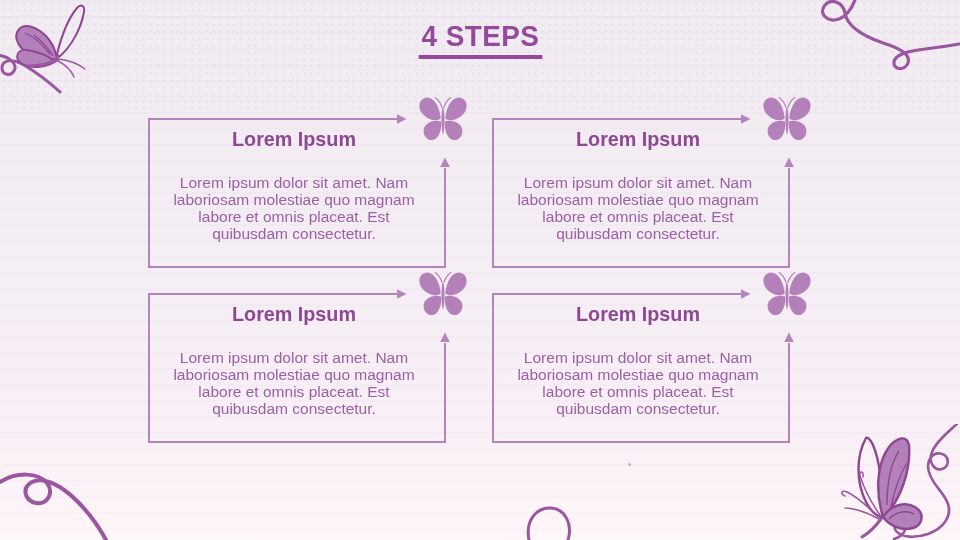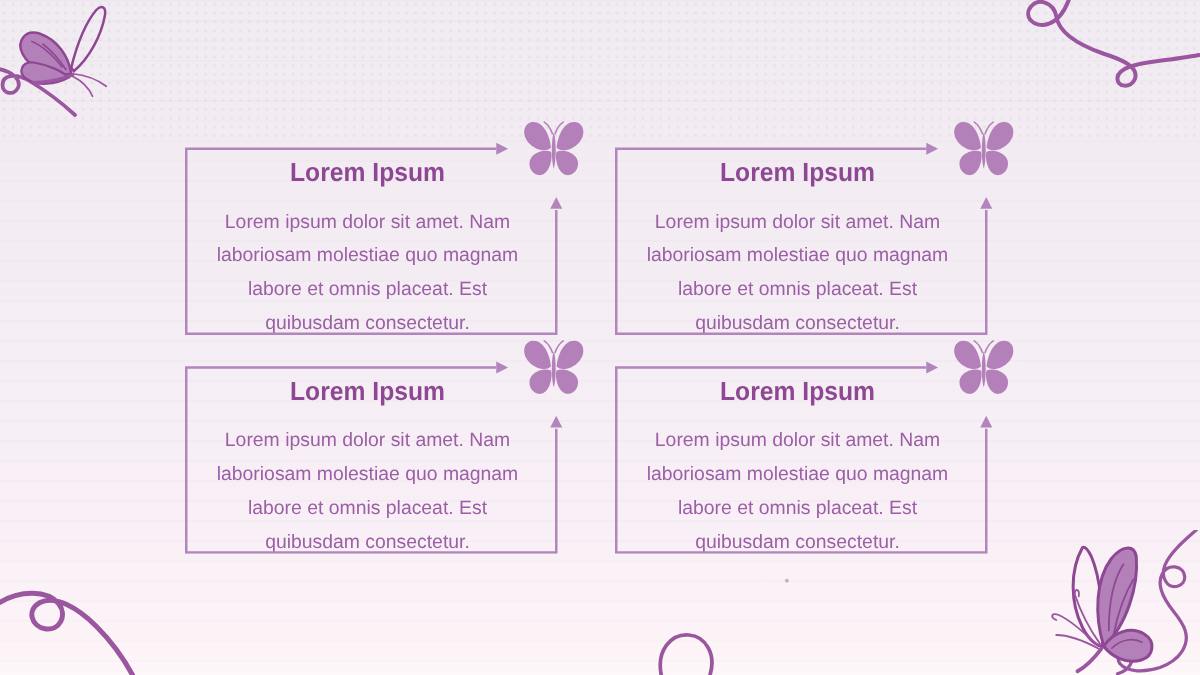--- a/index.html
+++ b/index.html
@@ -25,22 +25,22 @@
   .card-2{left:489px;top:112px;}
   .card-3{left:145px;top:287px;}
   .card-4{left:489px;top:287px;}
   .frame{position:absolute;left:-3px;top:-6px;width:308px;height:162px;}
   .bfly{position:absolute;top:-17px;right:-27px;width:54px;height:50px;}
   .card-heading{
     margin:15px 0 0;text-align:center;font-size:21px;line-height:1.1;font-weight:bold;
     color:var(--heading,#8d4793);transform:scaleX(.94);transform-origin:center;
   }
   .card-body{
-    margin:14px auto 0;width:260px;text-align:center;
-    font-size:15.5px;line-height:27px;color:var(--body-text,#9c5fa6);
+    margin:24px auto 0;width:260px;text-align:center;
+    font-size:15.5px;line-height:17px;color:var(--body-text,#9c5fa6);
   }
   .deco{position:absolute;pointer-events:none;}
   .deco .line{fill:none;stroke:var(--swirl-line,#9a57a0);stroke-linecap:round;}
   .deco .wing-fill{fill:var(--butterfly-fill,#b480ba);stroke:var(--butterfly-outline,#8d4793);}
   .deco .wing-out{fill:none;stroke:var(--butterfly-outline,#8d4793);}
   .tiny-dot{position:absolute;left:628px;top:463px;width:3px;height:3px;border-radius:50%;background:#c2afc0;}
 </style>
 </head>
 <body>
 
@@ -104,20 +104,23 @@
     <path class="wing-out" stroke-width="1.4" d="M59 81 C59 57 63 39 71 27"></path>
     <path class="wing-out" stroke-width="1.4" d="M63 83 C67 63 73 49 79 39"></path>
     <path class="wing-fill" stroke-width="2.4" d="M55 93 C63 81 77 77 87 83 C97 89 95 101 85 104 C73 107.5 61 101 55 93 Z"></path>
     <path class="wing-out" stroke-width="1.4" d="M61 95 C69 87 79 86 86 90"></path>
     <path class="line" stroke-width="3" d="M53 95 C47 103 41 109 34 113"></path>
     <path class="line" stroke-width="1.5" d="M51 93 C38 81 28 72 19 68 C13 65.5 12 70 17 72"></path>
     <path class="line" stroke-width="1.5" d="M51 95 C38 88 27 84 17 84"></path>
     <path class="line" stroke-width="1.5" d="M52 91 C42 77 36 64 32 52 C31 46 36 47 35 53"></path>
   </svg>
 
+  <div class="title-wrap">
+    <h1 class="title">4 STEPS</h1>
+  </div>
 
   <section class="card card-1">
     <svg class="frame" viewBox="-3 -6 308 162">
         <use href="#sym-frame"></use>
       </svg>
     <svg class="bfly" viewBox="0 0 60 56">
         <use href="#sym-butterfly"></use>
       </svg>
     <h3 class="card-heading">Lorem Ipsum</h3>
     <p class="card-body">Lorem ipsum dolor sit amet. Nam laboriosam molestiae quo magnam labore et omnis placeat. Est quibusdam consectetur.</p>

